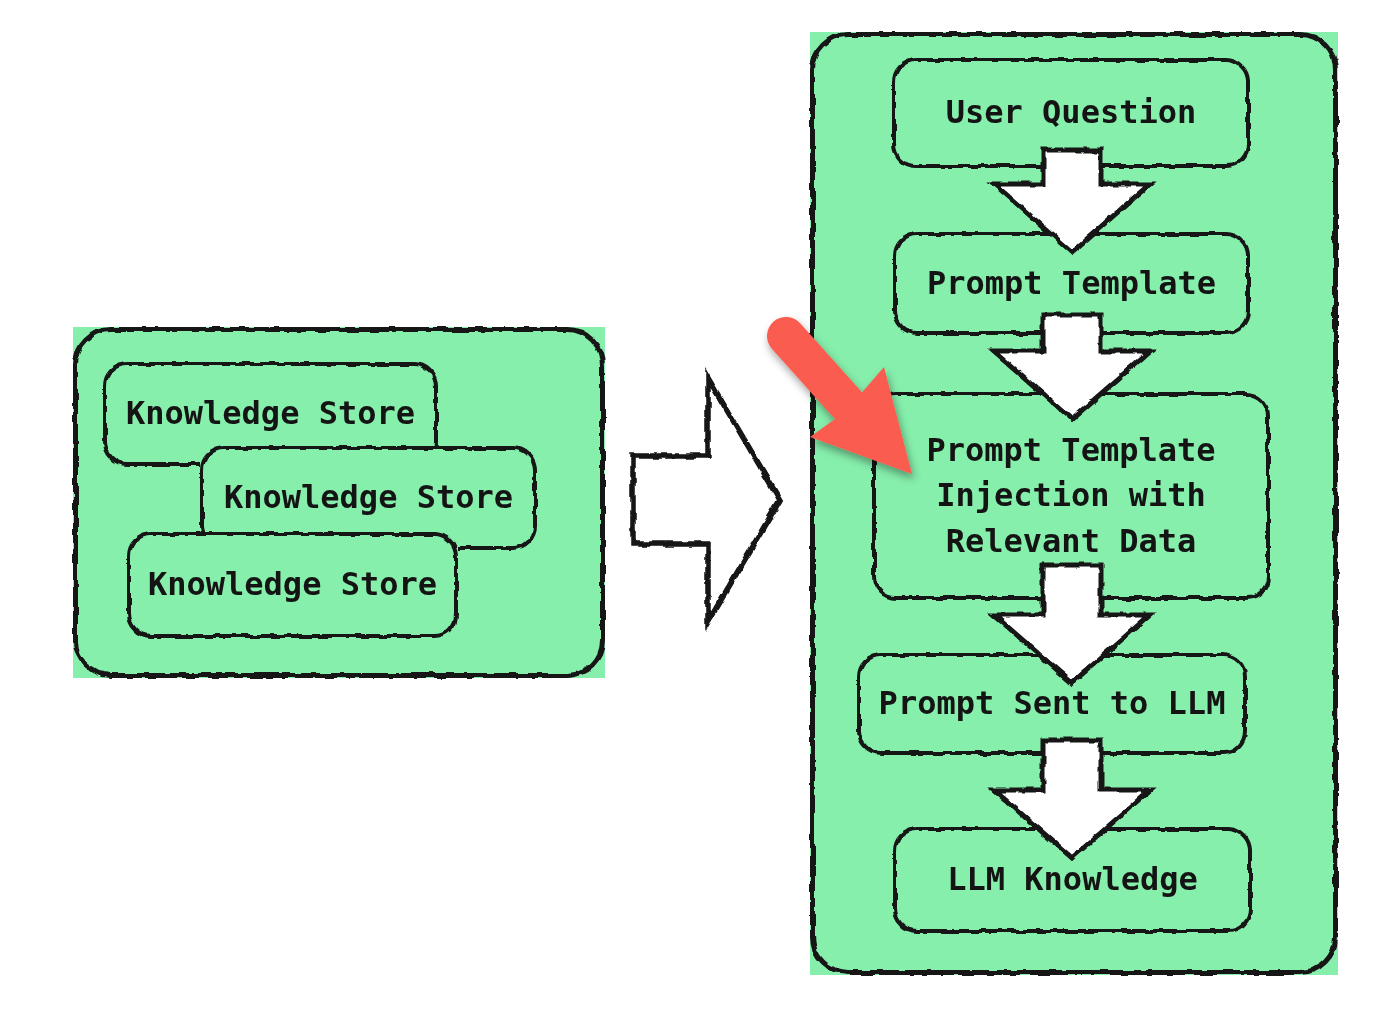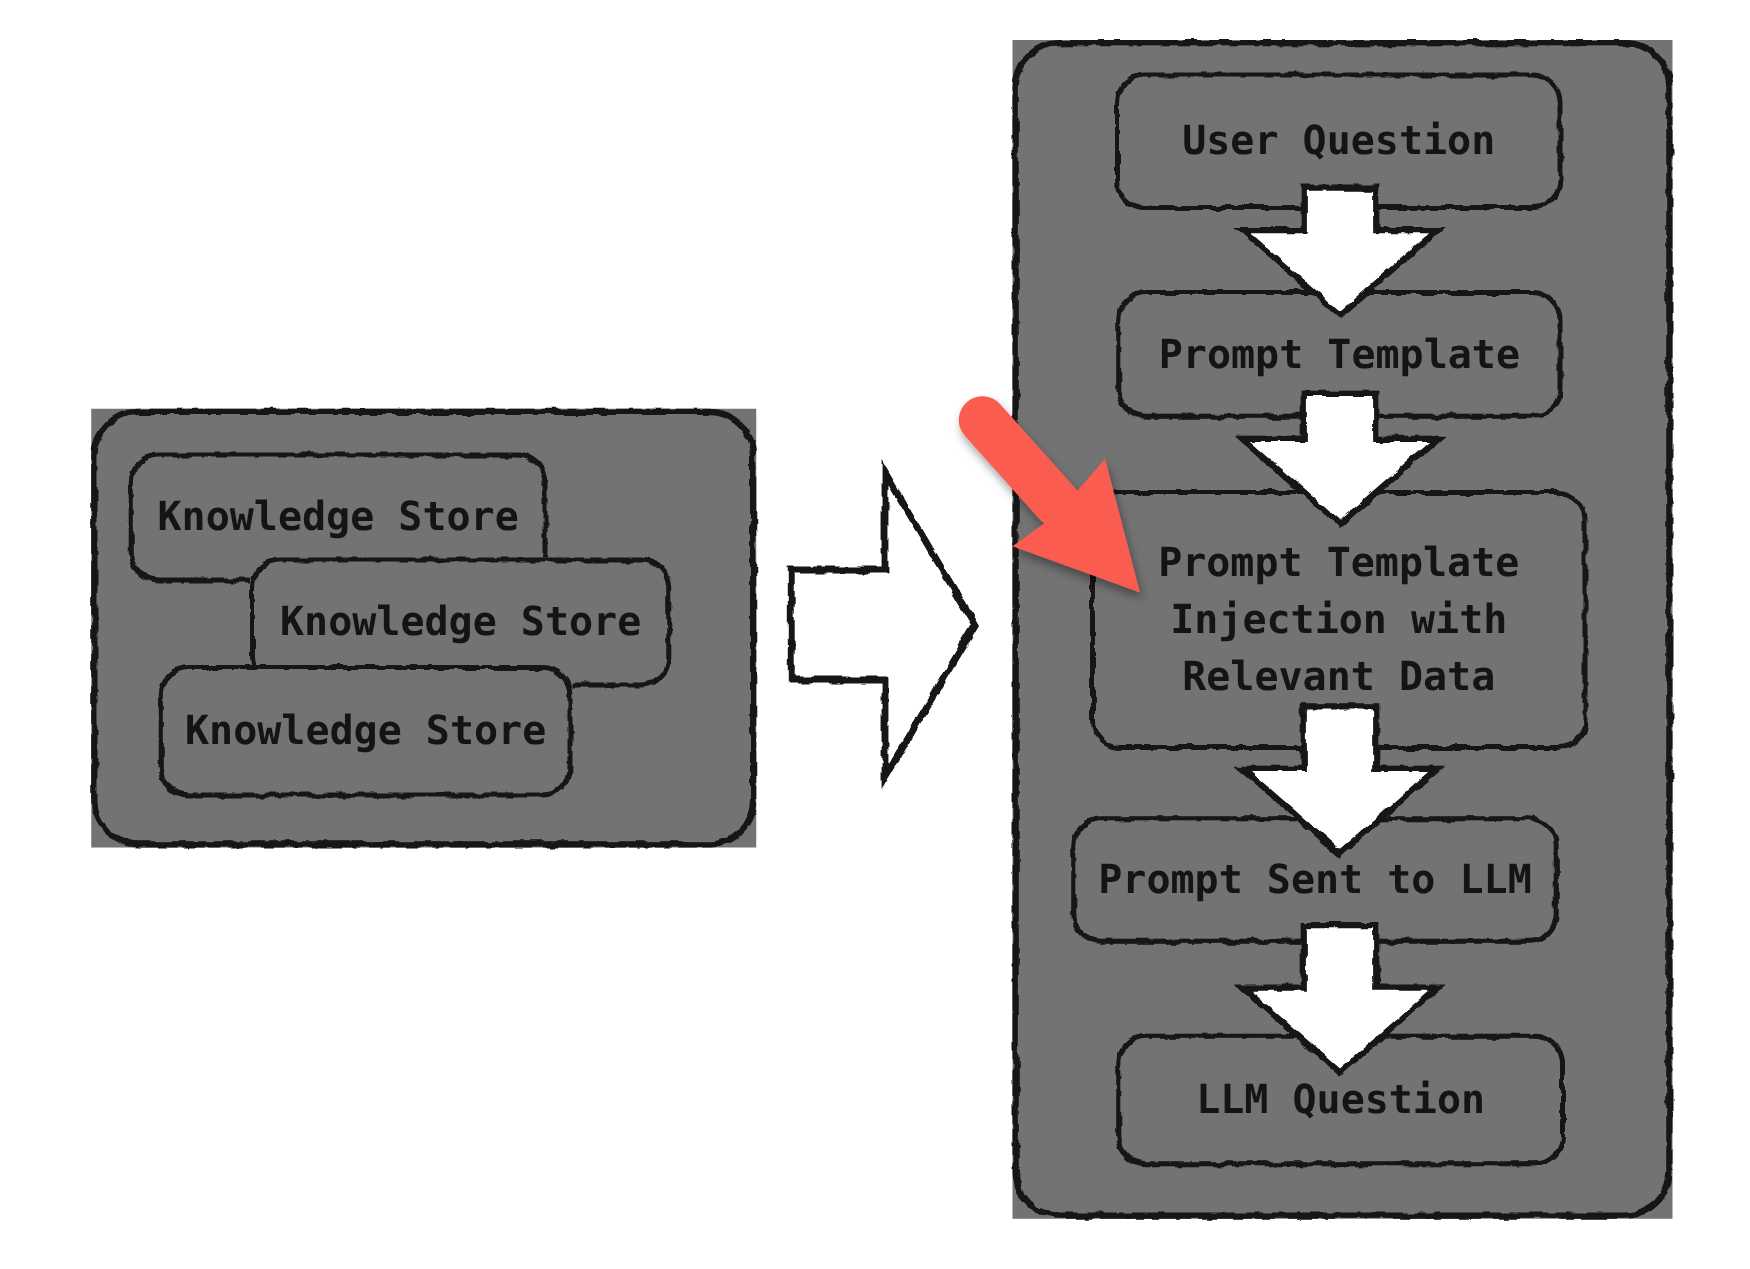--- a/index.html
+++ b/index.html
@@ -13,21 +13,21 @@
   .canvas {
     position: relative;
     width: 1400px;
     height: 1015px;
     background: #ffffff;
     font-family: "DejaVu Sans Mono", "Liberation Mono", monospace;
   }
   
   .node {
     position: absolute;
-    background: #737373;
+    background: #86efac;
   }
   .edge {
     position: absolute;
     inset: 0;
     border: 4px solid #141414;
     pointer-events: none;
     filter: url(#rough);
   }
   .container > .edge { border-width: 5px; border-radius: 38px; }
   .box > .edge      { border-width: 4px; border-radius: 24px; }
@@ -95,21 +95,21 @@
 Relevant Data</div>
   </div>
 
   <div class="node box" style="left:857px; top:653px; width:390px; height:102px;">
     <div class="edge"></div>
     <div class="label">Prompt Sent to LLM</div>
   </div>
 
   <div class="node box" style="left:893px; top:827px; width:359px; height:106px;">
     <div class="edge"></div>
-    <div class="label">LLM Question</div>
+    <div class="label">LLM Knowledge</div>
   </div>
 
   <svg class="arrows-layer" viewBox="0 0 1400 1015" width="1400" height="1015">
     <defs>
       <filter id="rough" x="-8%" y="-8%" width="116%" height="116%">
         <feTurbulence type="fractalNoise" baseFrequency="0.08" numOctaves="2" seed="7" result="n"></feTurbulence>
         <feDisplacementMap in="SourceGraphic" in2="n" scale="5" xChannelSelector="R" yChannelSelector="G"></feDisplacementMap>
       </filter>
       <filter id="softshadow" x="-30%" y="-30%" width="170%" height="170%">
         <feDropShadow dx="2" dy="5" stdDeviation="4" flood-color="#000000" flood-opacity="0.38"></feDropShadow>

